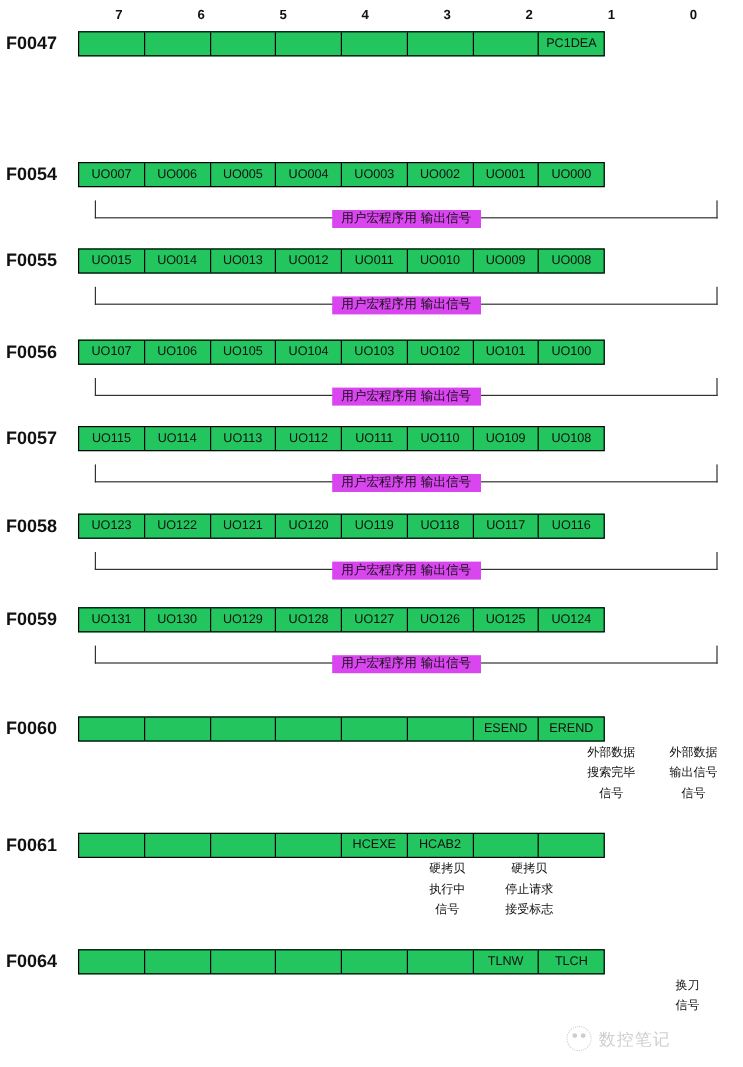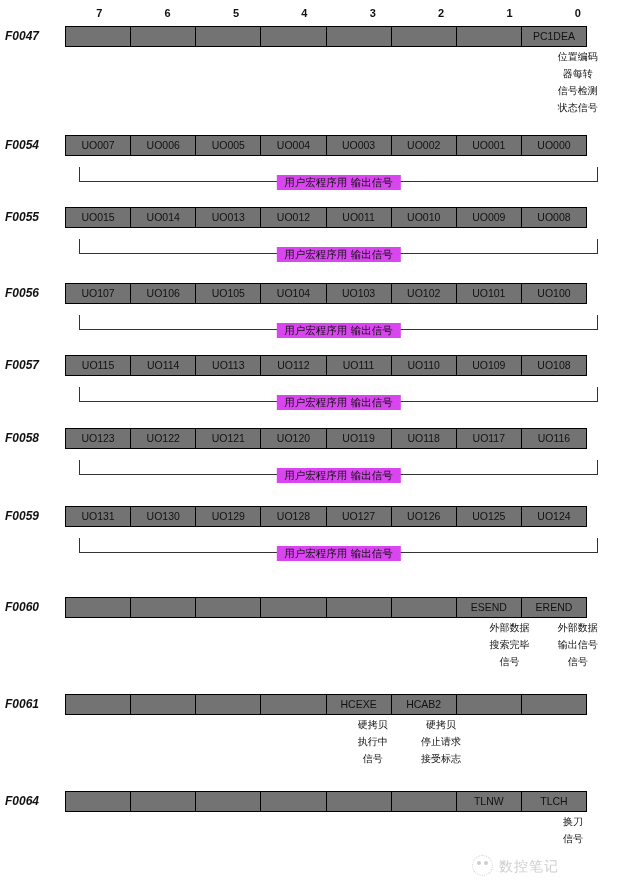--- a/index.html
+++ b/index.html
@@ -44,37 +44,36 @@
   .reg-row {
     position: absolute;
     left: 0;
     width: 619px;
   }
   .reg-label {
     position: absolute;
     left: 5px;
     top: 0;
     width: 55px;
-    font-size: 12px;
+    font-size: 15px;
     font-weight: bold;
     line-height: 21px;
     color: #111;
     white-space: nowrap;
-    font-style: italic;
   }
   .bit-table {
     position: absolute;
     left: 65px;
     top: 0;
-    width: 522px;
+    width: 439px;
     height: 21px;
     display: flex;
     border: 1px solid #000;
     box-sizing: border-box;
-    background: #737373;
+    background: #22c55e;
   }
   .bit-cell {
     flex: 1 1 0;
     border-right: 1px solid #000;
     box-sizing: border-box;
     font-size: 10.5px;
     line-height: 19px;
     text-align: center;
     color: #111;
     overflow: hidden;
@@ -219,26 +218,20 @@
           <div class="bit-cell">PC1DEA</div>
         </div>
         <div class="desc-strip">
           <div class="desc-col"></div>
           <div class="desc-col"></div>
           <div class="desc-col"></div>
           <div class="desc-col"></div>
           <div class="desc-col"></div>
           <div class="desc-col"></div>
           <div class="desc-col"></div>
-          <div class="desc-col">
-            <span>位置编码</span>
-            <span>器每转</span>
-            <span>信号检测</span>
-            <span>状态信号</span>
-          </div>
         </div>
       </div>
       <div class="reg-row" style="top: 135px;">
         <div class="reg-label">F0054</div>
         <div class="bit-table">
           <div class="bit-cell">UO007</div>
           <div class="bit-cell">UO006</div>
           <div class="bit-cell">UO005</div>
           <div class="bit-cell">UO004</div>
           <div class="bit-cell">UO003</div>

